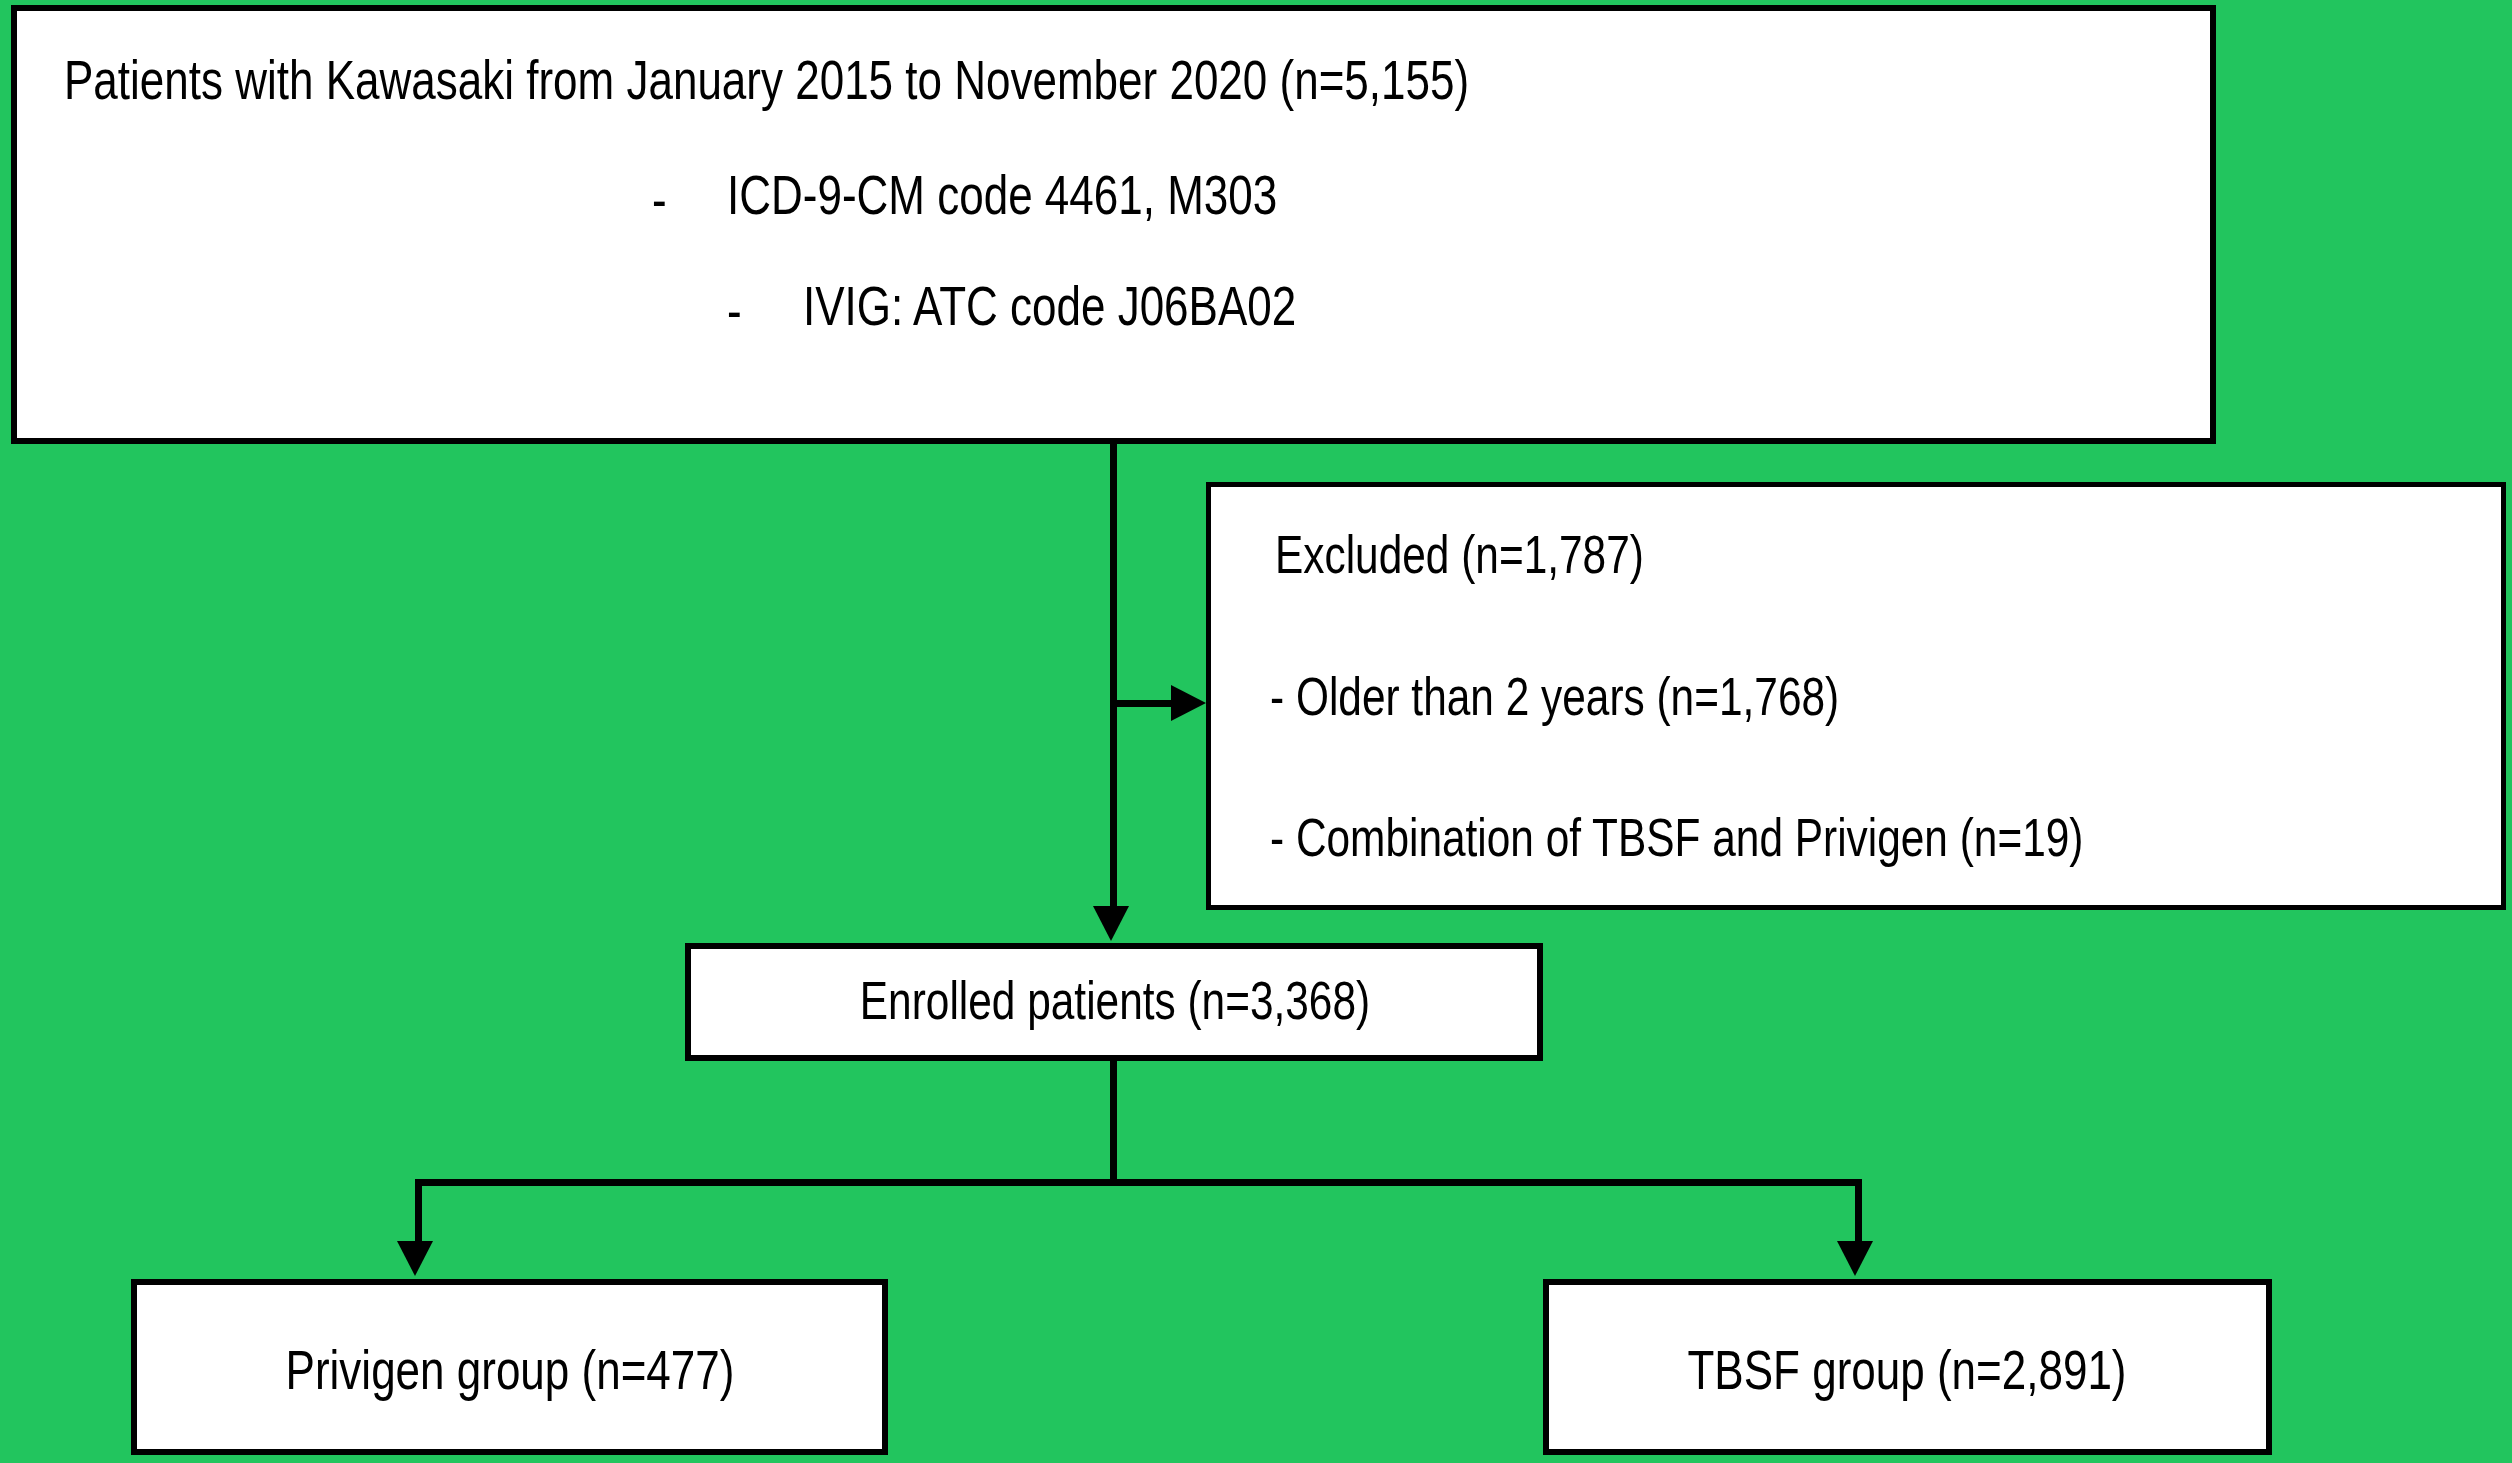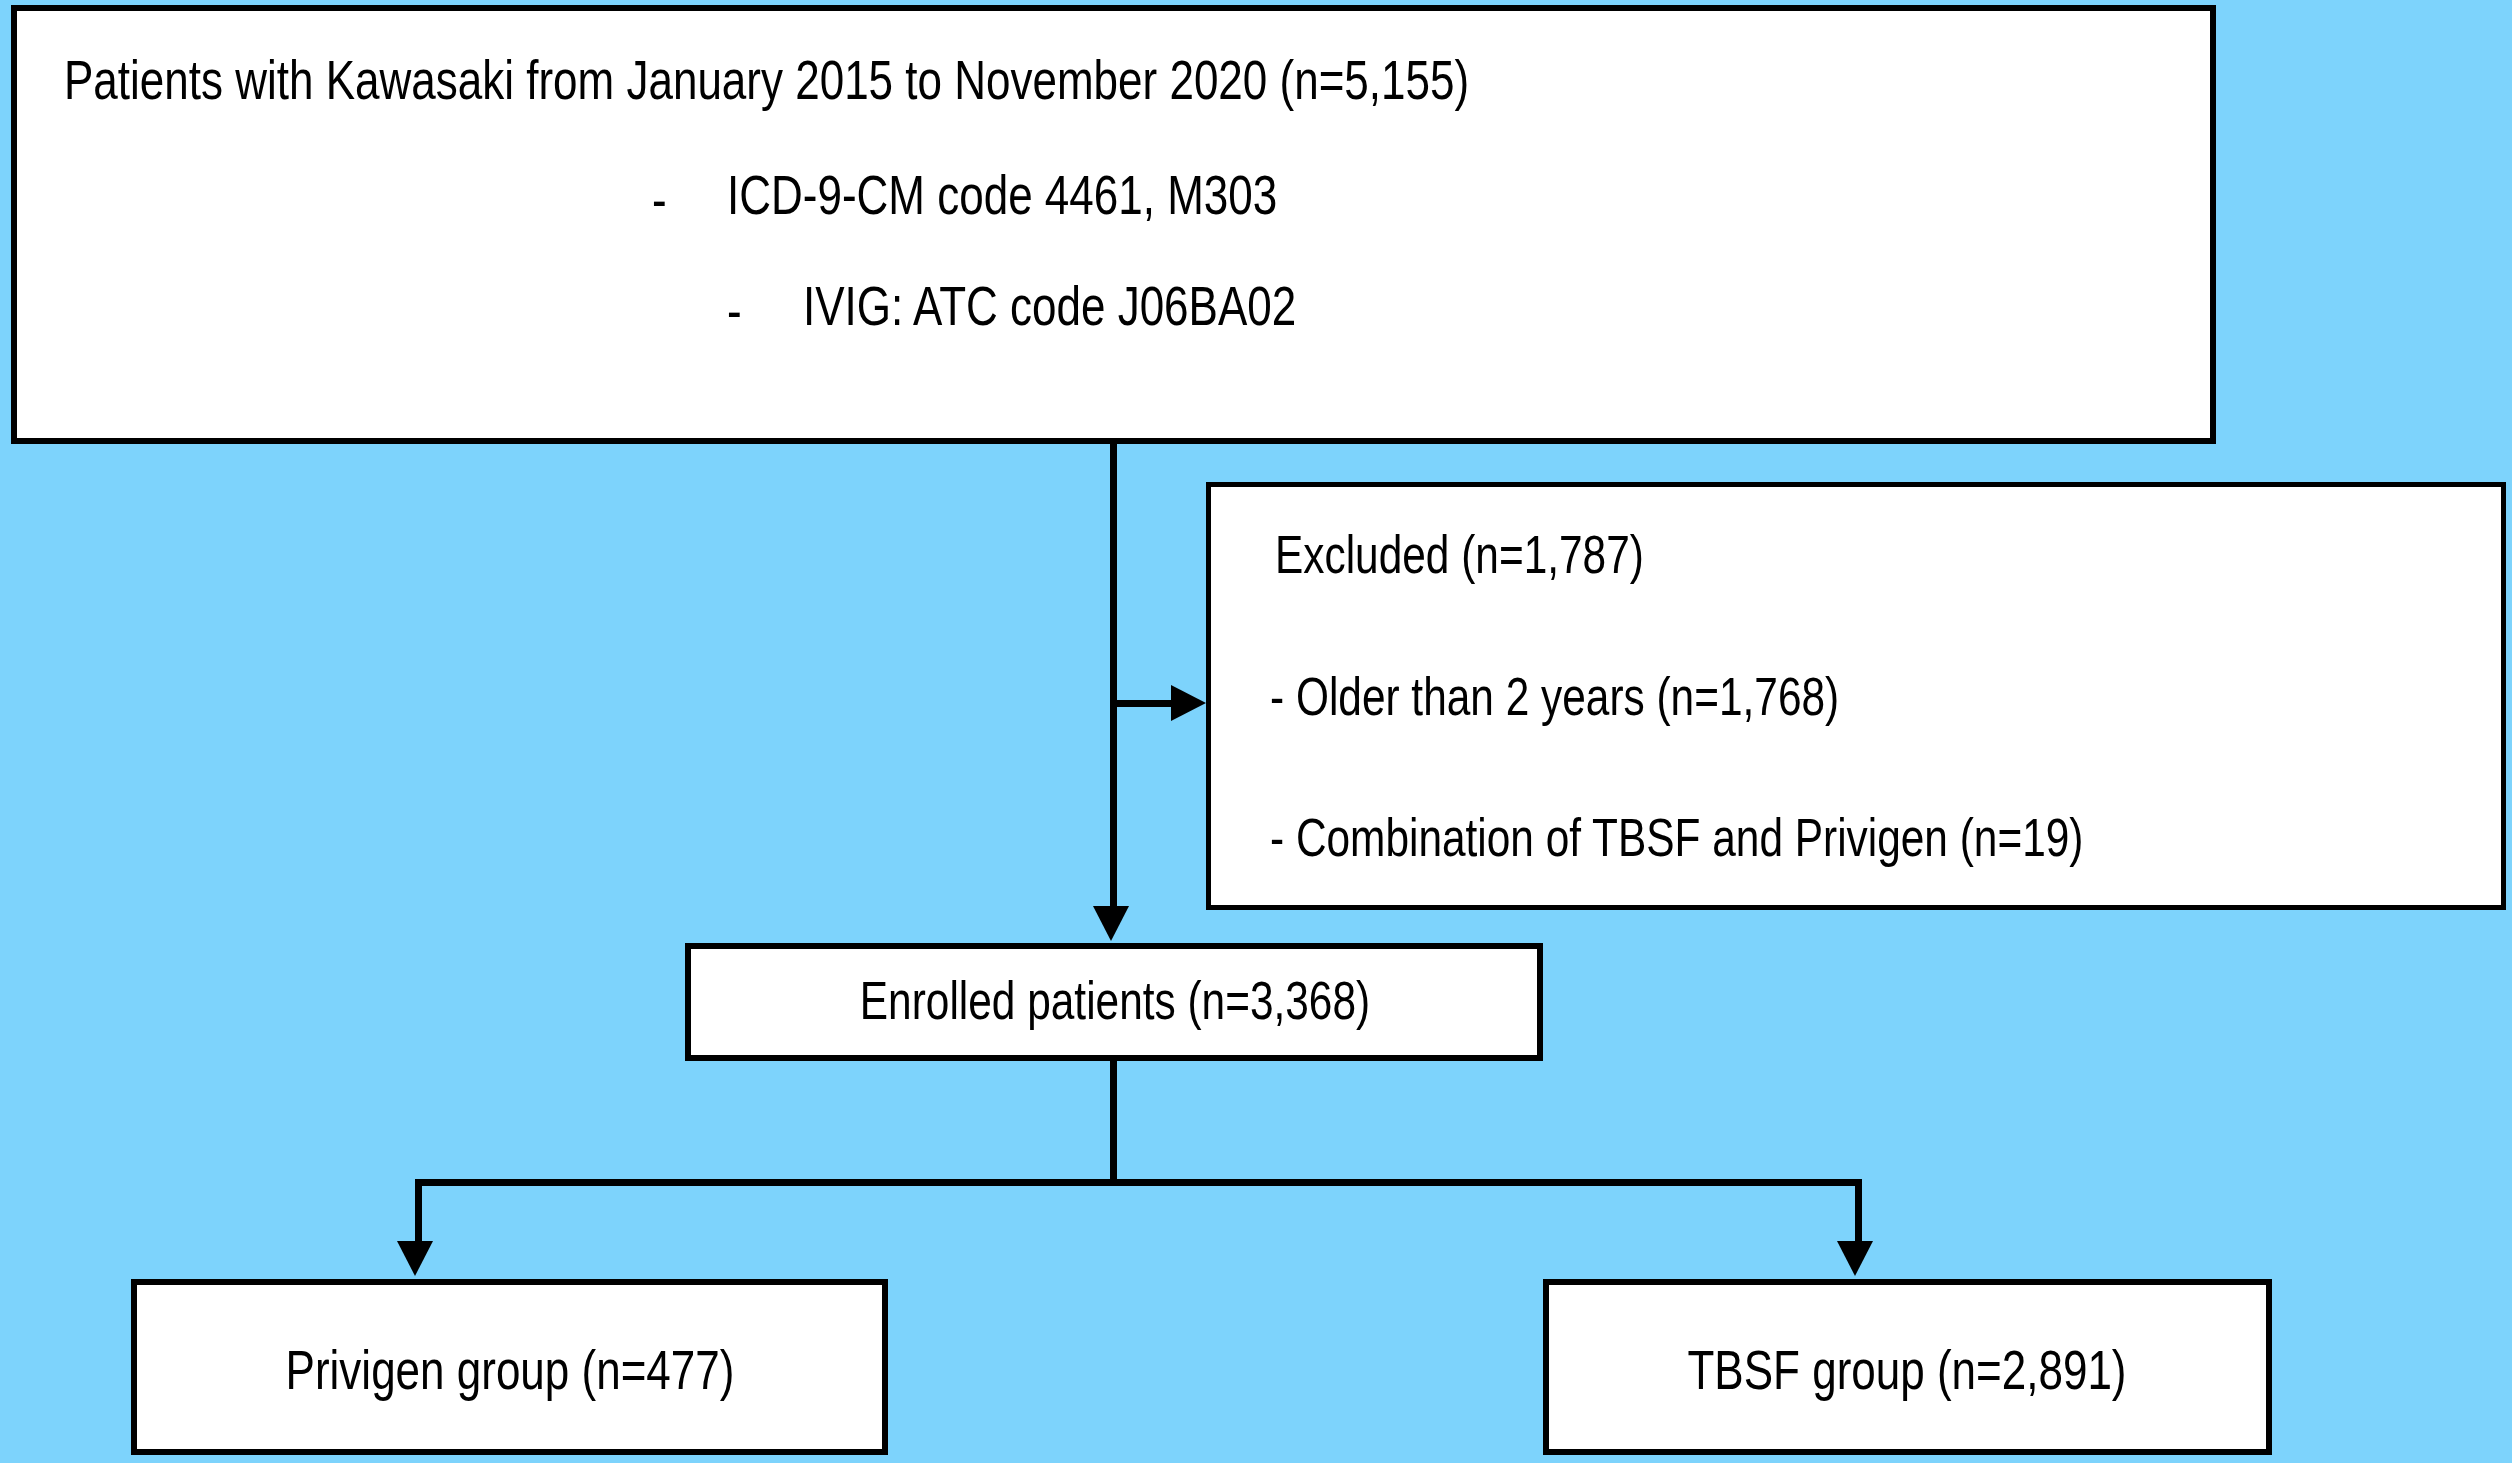--- a/index.html
+++ b/index.html
@@ -4,21 +4,21 @@
 <style>
   html, body {
     margin: 0;
     padding: 0;
     background: #ffffff;
   }
   #stage {
     position: relative;
     width: 2512px;
     height: 1463px;
-    background: #7dd3fc;
+    background: #22c55e;
     overflow: hidden;
     font-family: "Liberation Sans", "DejaVu Sans", sans-serif;
     color: #000000;
   }
 
   
   .box {
     position: absolute;
     box-sizing: border-box;
     background: #ffffff;

